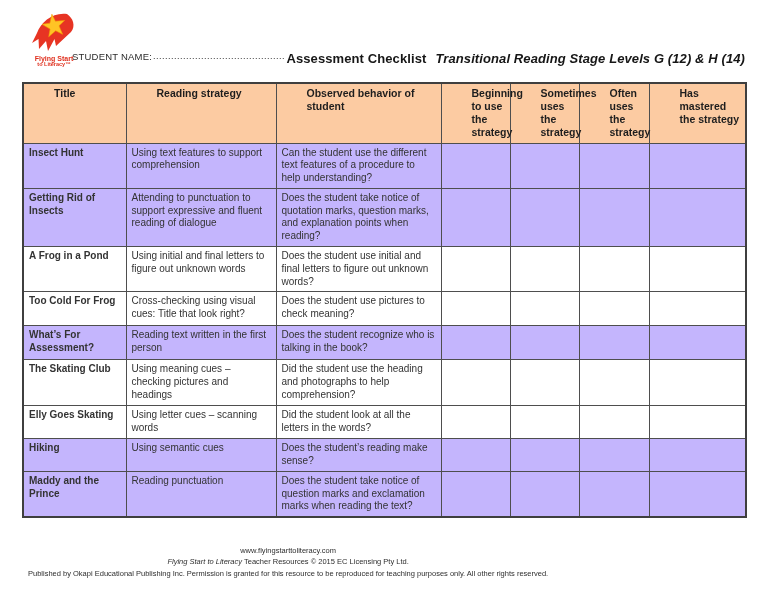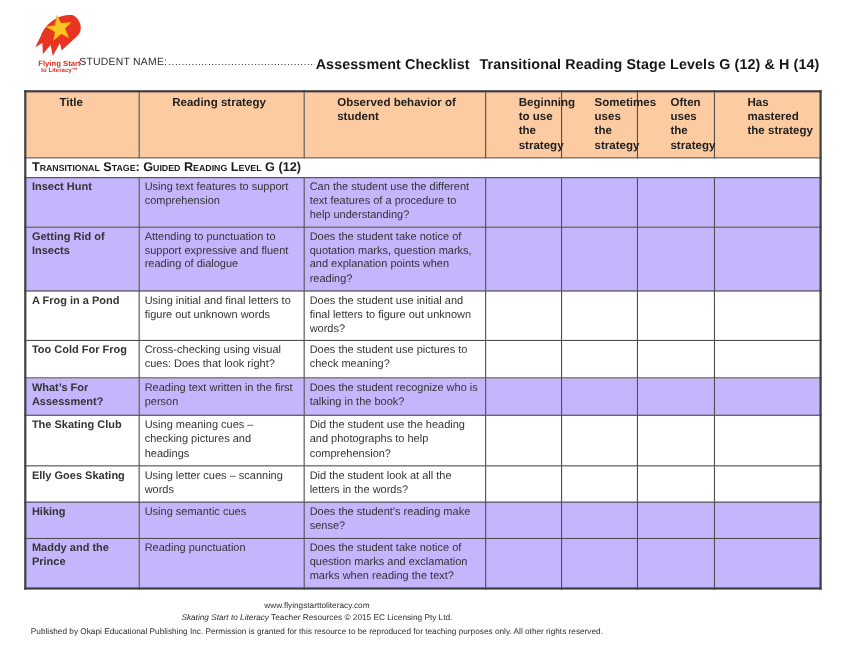--- a/index.html
+++ b/index.html
@@ -21,21 +21,21 @@
   .header-line {
     position: absolute; left: 72px; top: 51px; width: 673px;
     display: flex; align-items: flex-start; white-space: nowrap;
   }
   .sn { font-size: 9.5px; color: #2b2b2b; letter-spacing: 0.2px; }
   .dots {
     flex: 1; overflow: hidden; font-size: 9px; color: #2b2b2b;
     letter-spacing: 0.5px; margin: 0 1px;
   }
   .page-title { font-size: 13px; font-weight: bold; color: #161616; letter-spacing: 0.1px; }
-  .page-title .t2 { margin-left: 9px; }
+  .page-title .t2 { margin-left: 9px; font-style: italic; }
   
   table.checklist {
     position: absolute; left: 22px; top: 82px; width: 723px;
     border-collapse: collapse; table-layout: fixed;
     border: 2px solid #3f3f3f;
   }
   .checklist th, .checklist td {
     border: 1px solid #4e4e4e;
     padding: 3px 5px 3px 5px;
     vertical-align: top;
@@ -93,23 +93,20 @@
     <tbody>
         <tr style="height:43px">
       <th>Title</th>
       <th>Reading strategy</th>
       <th>Observed behavior of student</th>
       <th>Beginning to use the strategy</th>
       <th>Sometimes uses the strategy</th>
       <th>Often uses the strategy</th>
       <th>Has mastered the strategy</th>
     </tr>
-    <tr style="height:18px">
-      <td class="section" colspan="7">Transitional Stage: Guided Reading Level G (12)</td>
-    </tr>
 
     <tr style="height:44px" class="shaded">
       <td class="c-title">Insect Hunt</td>
       <td>Using text features to support comprehension</td>
       <td>Can the student use the different text features of a procedure to help understanding?</td>
       <td></td>
       <td></td>
       <td></td>
       <td></td>
     </tr>
@@ -126,21 +123,21 @@
       <td class="c-title">A Frog in a Pond</td>
       <td>Using initial and final letters to figure out unknown words</td>
       <td>Does the student use initial and final letters to figure out unknown words?</td>
       <td></td>
       <td></td>
       <td></td>
       <td></td>
     </tr>
     <tr style="height:34px">
       <td class="c-title">Too Cold For Frog</td>
-      <td>Cross-checking using visual cues: Does that look right?</td>
+      <td>Cross-checking using visual cues: Title that look right?</td>
       <td>Does the student use pictures to check meaning?</td>
       <td></td>
       <td></td>
       <td></td>
       <td></td>
     </tr>
     <tr style="height:34px" class="shaded">
       <td class="c-title">What’s For Assessment?</td>
       <td>Reading text written in the first person</td>
       <td>Does the student recognize who is talking in the book?</td>
@@ -183,17 +180,17 @@
       <td></td>
       <td></td>
       <td></td>
       <td></td>
     </tr>
   </tbody>
     </table>
 
   <div class="footer">
     <div>www.flyingstarttoliteracy.com</div>
-    <div><span class="it">Skating Start to Literacy</span><span> Teacher Resources © 2015 EC Licensing Pty Ltd.</span></div>
+    <div><span class="it">Flying Start to Literacy</span><span> Teacher Resources © 2015 EC Licensing Pty Ltd.</span></div>
     <div>Published by Okapi Educational Publishing Inc. Permission is granted for this resource to be reproduced for teaching purposes only. All other rights reserved.</div>
   </div>
 
 </div>
 
 </body></html>

